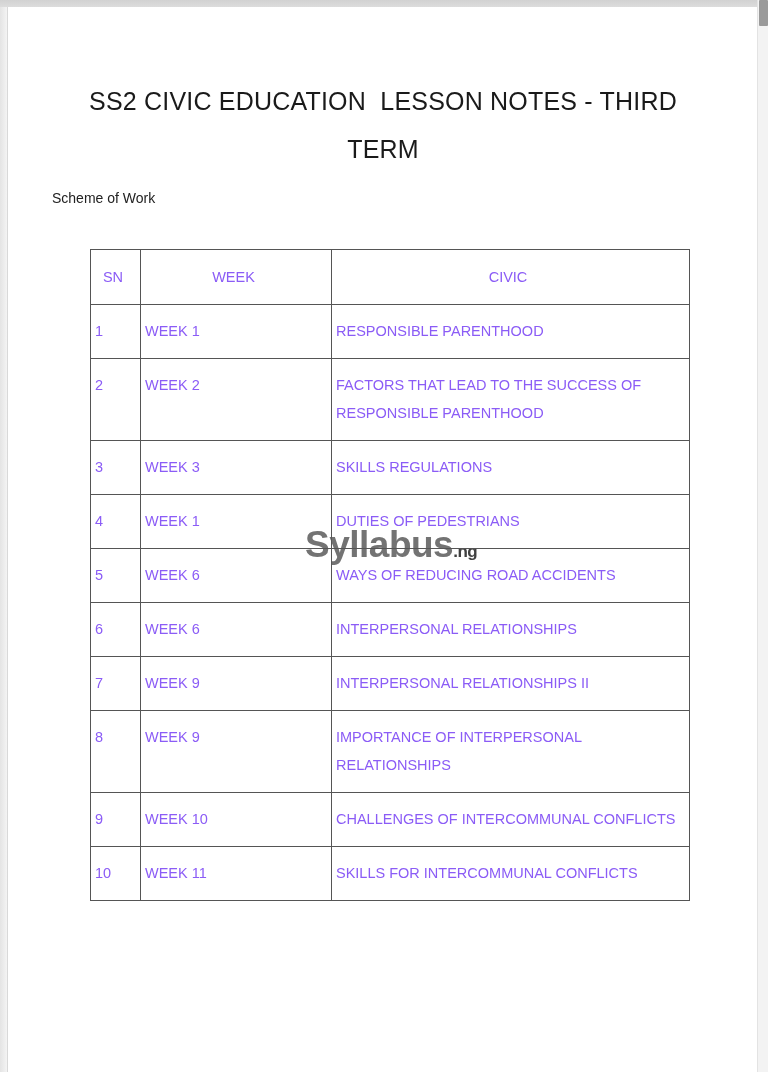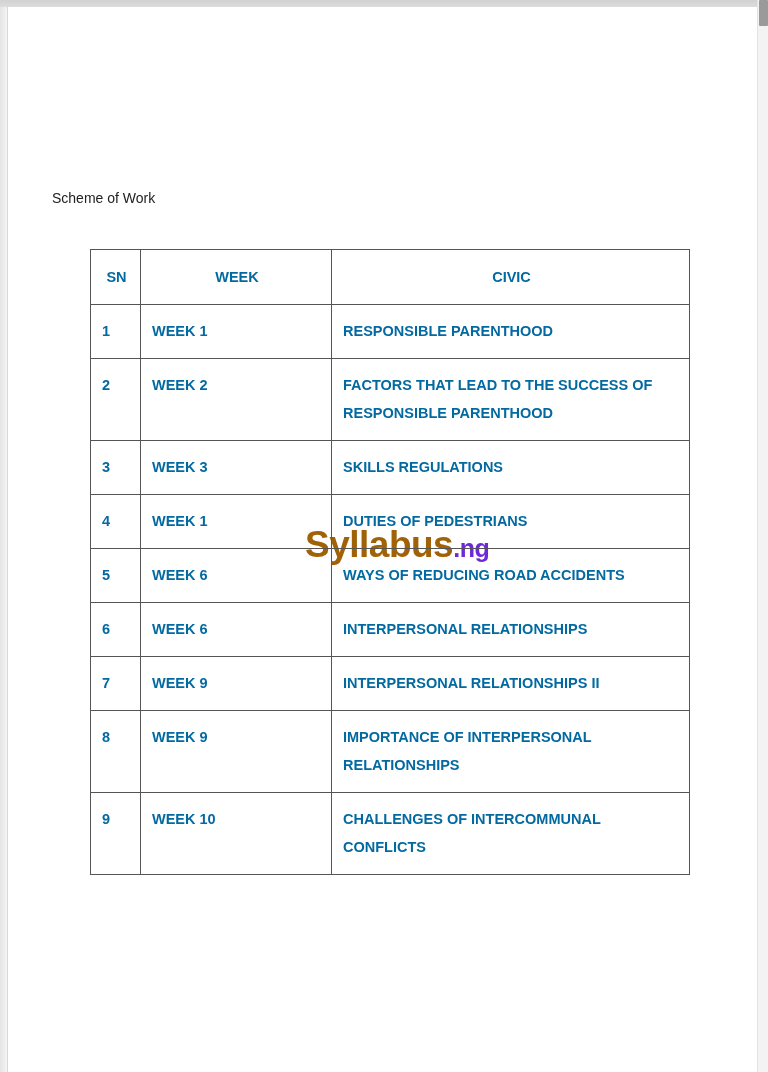--- a/index.html
+++ b/index.html
@@ -99,24 +99,24 @@
     position: absolute;
     top: 242px;
     left: 82px;
     width: 599px;
     border-collapse: collapse;
     table-layout: fixed;
   }
   #scheme-table td, #scheme-table th {
     border: 1px solid #555555;
     font-size: 14.5px;
-    font-weight: bold;
-    color: #0369a1;
+    font-weight: normal;
+    color: #8b5cf6;
     vertical-align: top;
-    padding: 12px 9px 13px 11px;
+    padding: 12px 9px 13px 4px;
     line-height: 28px;
   }
   #scheme-table thead th {
     text-align: center;
     padding-top: 13px;
     padding-bottom: 13px;
   }
   #scheme-table tbody td { text-align: left; }
   .col-sn    { width: 50px; }
   .col-week  { width: 191px; }
@@ -127,34 +127,35 @@
     position: absolute;
     top: 517px;
     left: 297px;
     font-size: 37px;
     font-weight: bold;
     letter-spacing: -0.5px;
     pointer-events: none;
     user-select: none;
     white-space: nowrap;
   }
-  #watermark .wm-main { color: #a16207; }
-  #watermark .wm-tld  { color: #6d28d9; font-size: 25px; }
+  #watermark .wm-main { color: #737373; }
+  #watermark .wm-tld  { color: #404040; font-size: 17px; }
 </style>
 </head>
 <body>
 
 <div id="viewport">
 
   <div id="top-strip"></div>
   <div id="left-shadow"></div>
 
   <div id="page-sheet">
     <div id="doc">
 
+      <div id="doc-title">SS2 CIVIC EDUCATION  LESSON NOTES - THIRD TERM</div>
 
       <div id="scheme-label">Scheme of Work</div>
 
       <div id="watermark">
         <span class="wm-main">Syllabus</span><span class="wm-tld">.ng</span>
       </div>
 
       <table id="scheme-table">
         <colgroup>
           <col class="col-sn">
@@ -207,20 +208,25 @@
             <tr>
               <td>8</td>
               <td>WEEK 9</td>
               <td>IMPORTANCE OF INTERPERSONAL RELATIONSHIPS</td>
             </tr>
             <tr>
               <td>9</td>
               <td>WEEK 10</td>
               <td>CHALLENGES OF INTERCOMMUNAL CONFLICTS</td>
             </tr>
+            <tr>
+              <td>10</td>
+              <td>WEEK 11</td>
+              <td>SKILLS FOR INTERCOMMUNAL CONFLICTS</td>
+            </tr>
           </tbody>
       </table>
 
     </div>
   </div>
 
   <div id="scrollbar-track">
     <div id="scrollbar-thumb"></div>
   </div>
 

